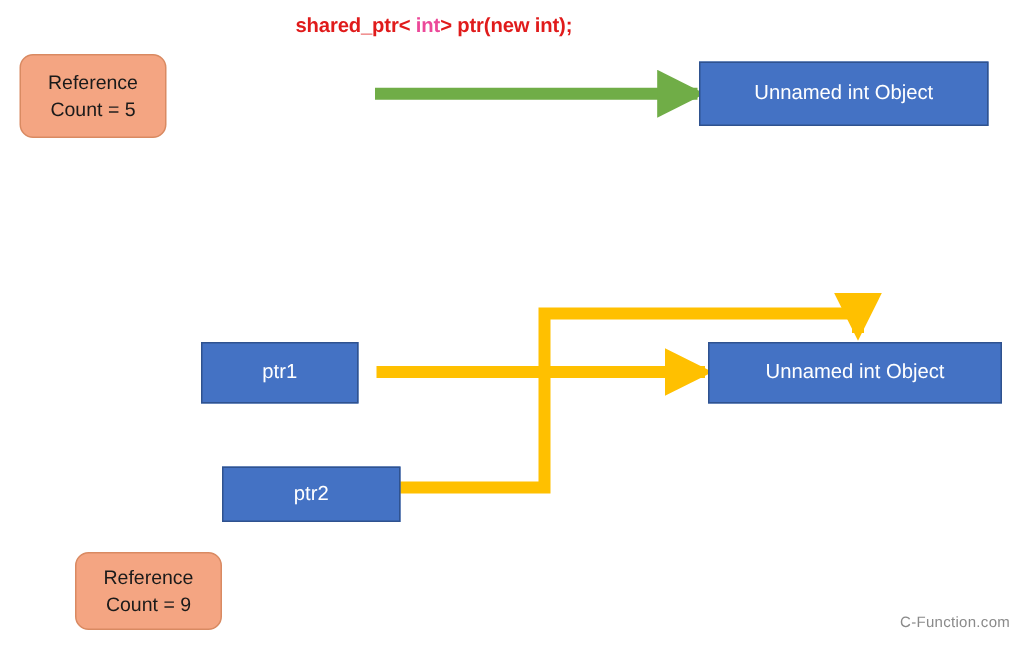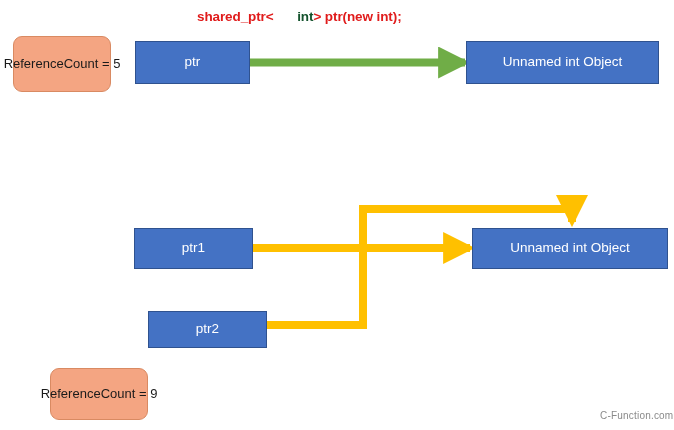--- a/index.html
+++ b/index.html
@@ -23,22 +23,21 @@
   .code-label {
     position: absolute;
     font-family: "Liberation Sans", sans-serif;
     font-weight: bold;
     font-size: 13.5px;
     color: #E01B1B;
     white-space: nowrap;
     letter-spacing: -0.1px;
   }
   .code-label .kw-green {
-    color: #14532d;
-    margin-left: 20px;
+    color: #ec4899;
   }
 
   
   .blue-box {
     position: absolute;
     background: #4472C4;
     border: 1px solid #2F528F;
     color: #ffffff;
     display: flex;
     align-items: center;
@@ -50,21 +49,21 @@
   }
 
   
   .ref-box {
     position: absolute;
     background: #F4A582;
     border: 1px solid #D98A62;
     border-radius: 9px;
     color: #1a1a1a;
     display: flex;
-    flex-direction: row;
+    flex-direction: column;
     align-items: center;
     justify-content: center;
     font-size: 13px;
     font-family: "Liberation Sans", sans-serif;
     box-sizing: border-box;
     line-height: 1.35;
   }
   .ref-box span { display: block; white-space: nowrap; }
 
   
@@ -117,30 +116,27 @@
 
   <div class="code-label" style="left:197px; top:9px;">
     <span>shared_ptr&lt; </span><span class="kw-green">int</span><span>&gt; ptr(new int);</span>
   </div>
 
   <div class="ref-box" style="left:13px; top:36px; width:98px; height:56px;">
     <span>Reference</span>
     <span>Count = 5</span>
   </div>
 
-  <div class="blue-box" style="left:135px; top:41px; width:115px; height:43px;">
-    <span>ptr</span>
-  </div>
 
   <div class="blue-box" style="left:466px; top:41px; width:193px; height:43px;">
     <span>Unnamed int Object</span>
   </div>
 
 
-  <div class="blue-box" style="left:134px; top:228px; width:119px; height:41px;">
+  <div class="blue-box" style="left:134px; top:228px; width:105px; height:41px;">
     <span>ptr1</span>
   </div>
 
   <div class="blue-box" style="left:148px; top:311px; width:119px; height:37px;">
     <span>ptr2</span>
   </div>
 
   <div class="blue-box" style="left:472px; top:228px; width:196px; height:41px;">
     <span>Unnamed int Object</span>
   </div>

